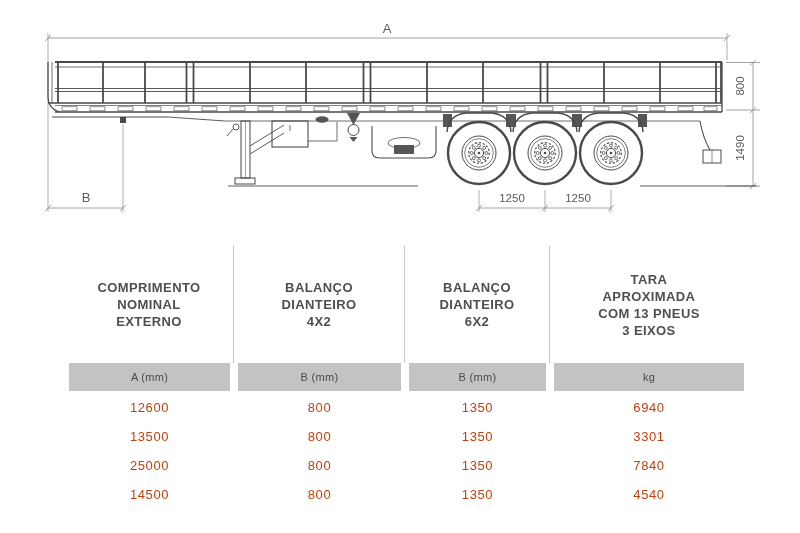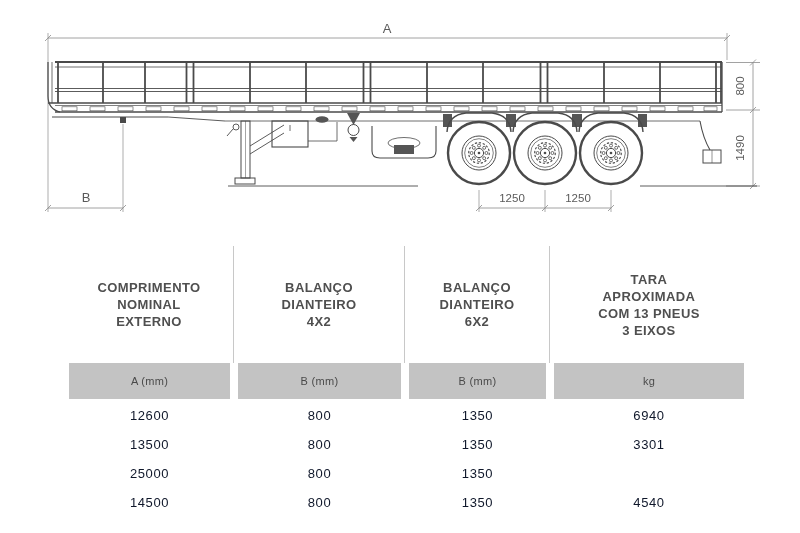--- a/index.html
+++ b/index.html
@@ -13,28 +13,28 @@
 
   .spec-table{position:absolute;left:65px;top:246px;width:683px;}
   .grid-row{display:grid;grid-template-columns:169px 171px 145px 198px;}
   .th{
     height:117px;display:flex;align-items:center;justify-content:center;
     text-align:center;font-weight:bold;font-size:13px;color:#4f4f4f;
     letter-spacing:0.4px;line-height:17px;white-space:pre-line;
     border-right:1px solid #c8c8c8;
   }
   .th:last-child{border-right:none;}
-  .unit-cell{height:36px;padding:0 4px;box-sizing:border-box;}
+  .unit-cell{height:28px;padding:0 4px;box-sizing:border-box;}
   .unit-bar{
     background:#c3c3c3;height:100%;display:flex;align-items:center;justify-content:center;
     font-size:11px;color:#4a4a4a;letter-spacing:0.3px;
   }
   .td{
     height:29px;display:flex;align-items:center;justify-content:center;
-    font-size:13px;color:#0f172a;letter-spacing:0.6px;
+    font-size:13px;color:#c2410c;letter-spacing:0.6px;
   }
   .tbody{margin-top:2px;}
 </style>
 </head>
 <body>
 
 <div class="stage">
 
   <svg class="diagram-svg" width="800" height="233" viewBox="0 0 800 233">
 
@@ -295,20 +295,21 @@
       <div class="grid-row">
         <div class="td">13500</div>
         <div class="td">800</div>
         <div class="td">1350</div>
         <div class="td">3301</div>
       </div>
       <div class="grid-row">
         <div class="td">25000</div>
         <div class="td">800</div>
         <div class="td">1350</div>
+        <div class="td">7840</div>
       </div>
       <div class="grid-row">
         <div class="td">14500</div>
         <div class="td">800</div>
         <div class="td">1350</div>
         <div class="td">4540</div>
       </div>
     </div>
   </div>
 </div>

